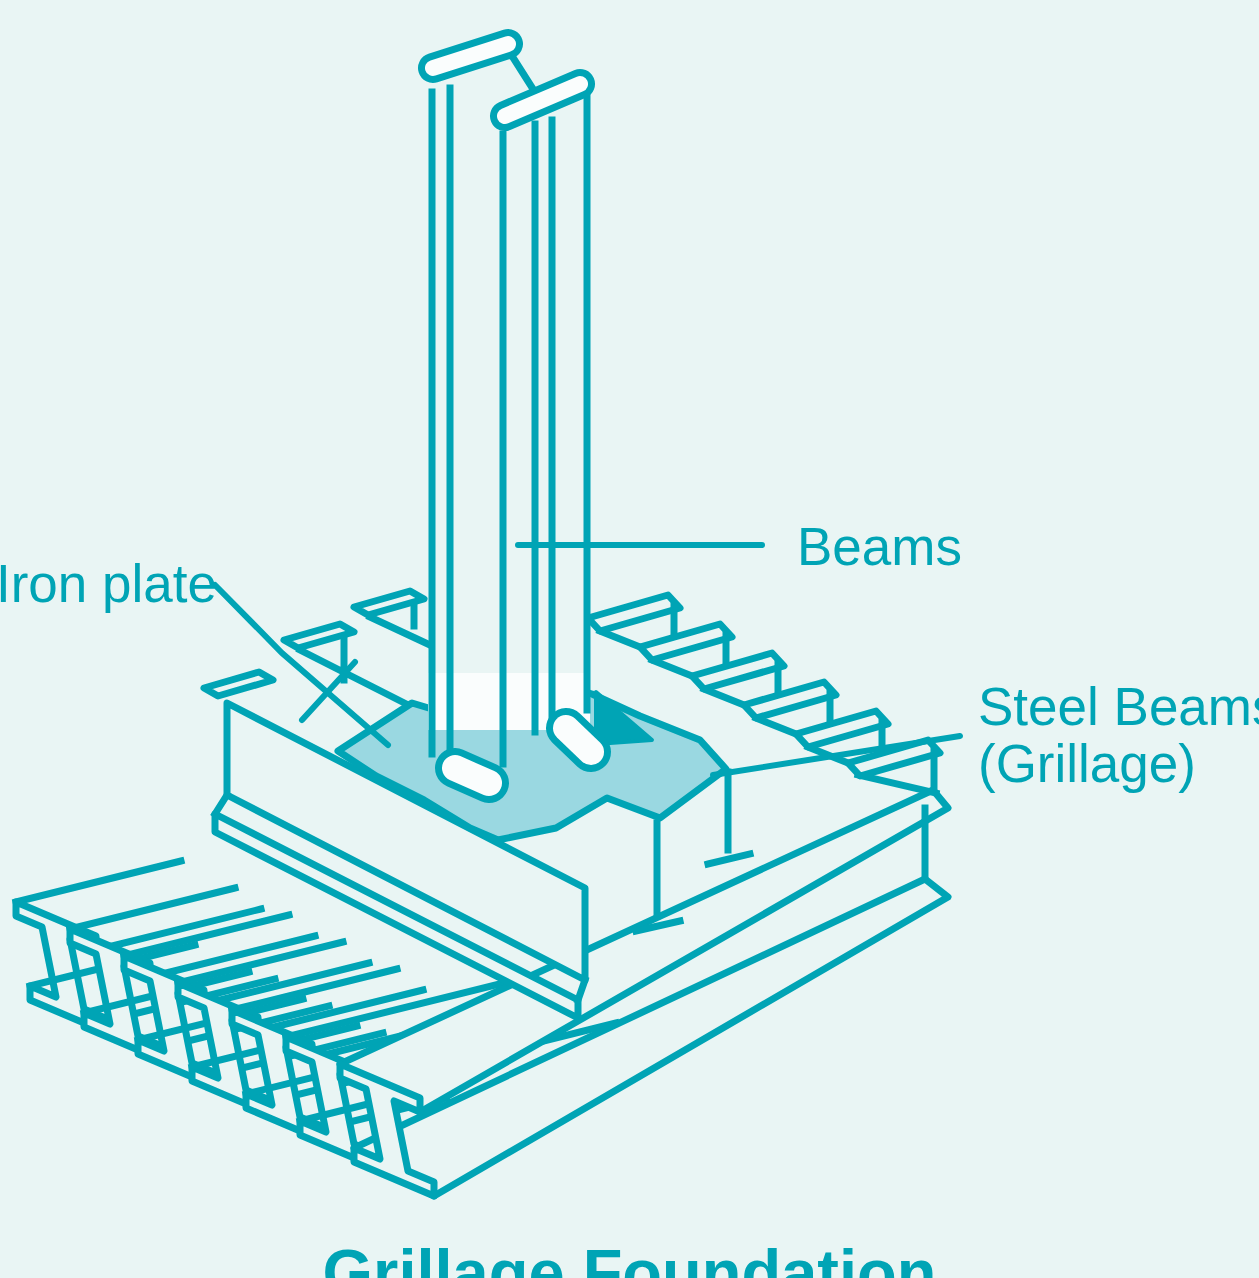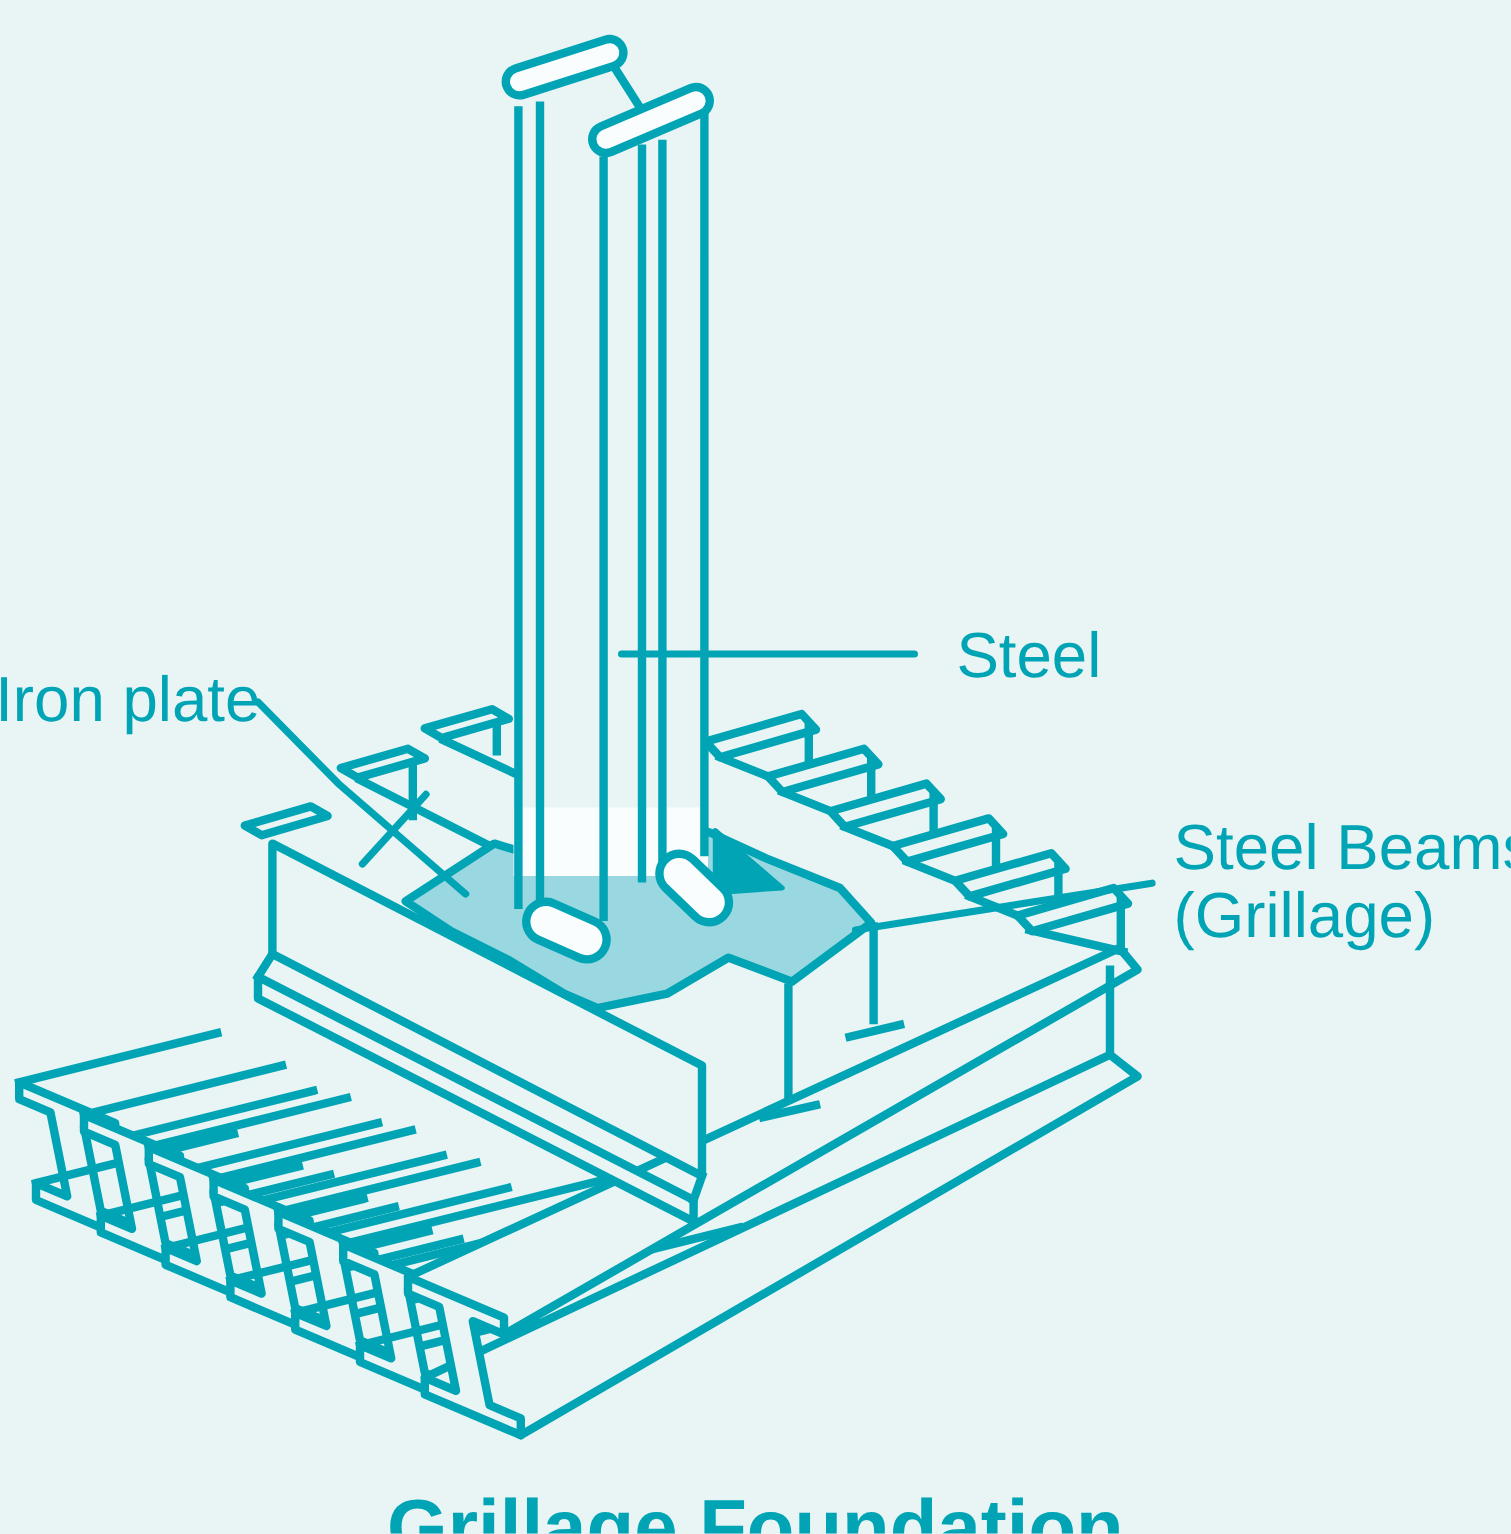--- a/index.html
+++ b/index.html
@@ -138,18 +138,18 @@
   </g>
 
   <g>
     <polyline class="lnthin" points="215,557 282,625 388,717"></polyline>
     <line class="lnthin" x1="518" y1="517" x2="762" y2="517"></line>
     <line class="lnthin" x1="960" y1="708" x2="713" y2="747"></line>
   </g>
 </svg>
 
 <div class="diagram-label" id="label-iron">Iron plate</div>
-<div class="diagram-label" id="label-column">Steel</div>
+<div class="diagram-label" id="label-column">Beams</div>
 <div class="diagram-label" id="label-steel"><span>Steel Beams</span>
 <span>(Grillage)</span></div>
 <div class="diagram-label" id="label-title">Grillage Foundation</div>
 
 </div>
 
 </body></html>

